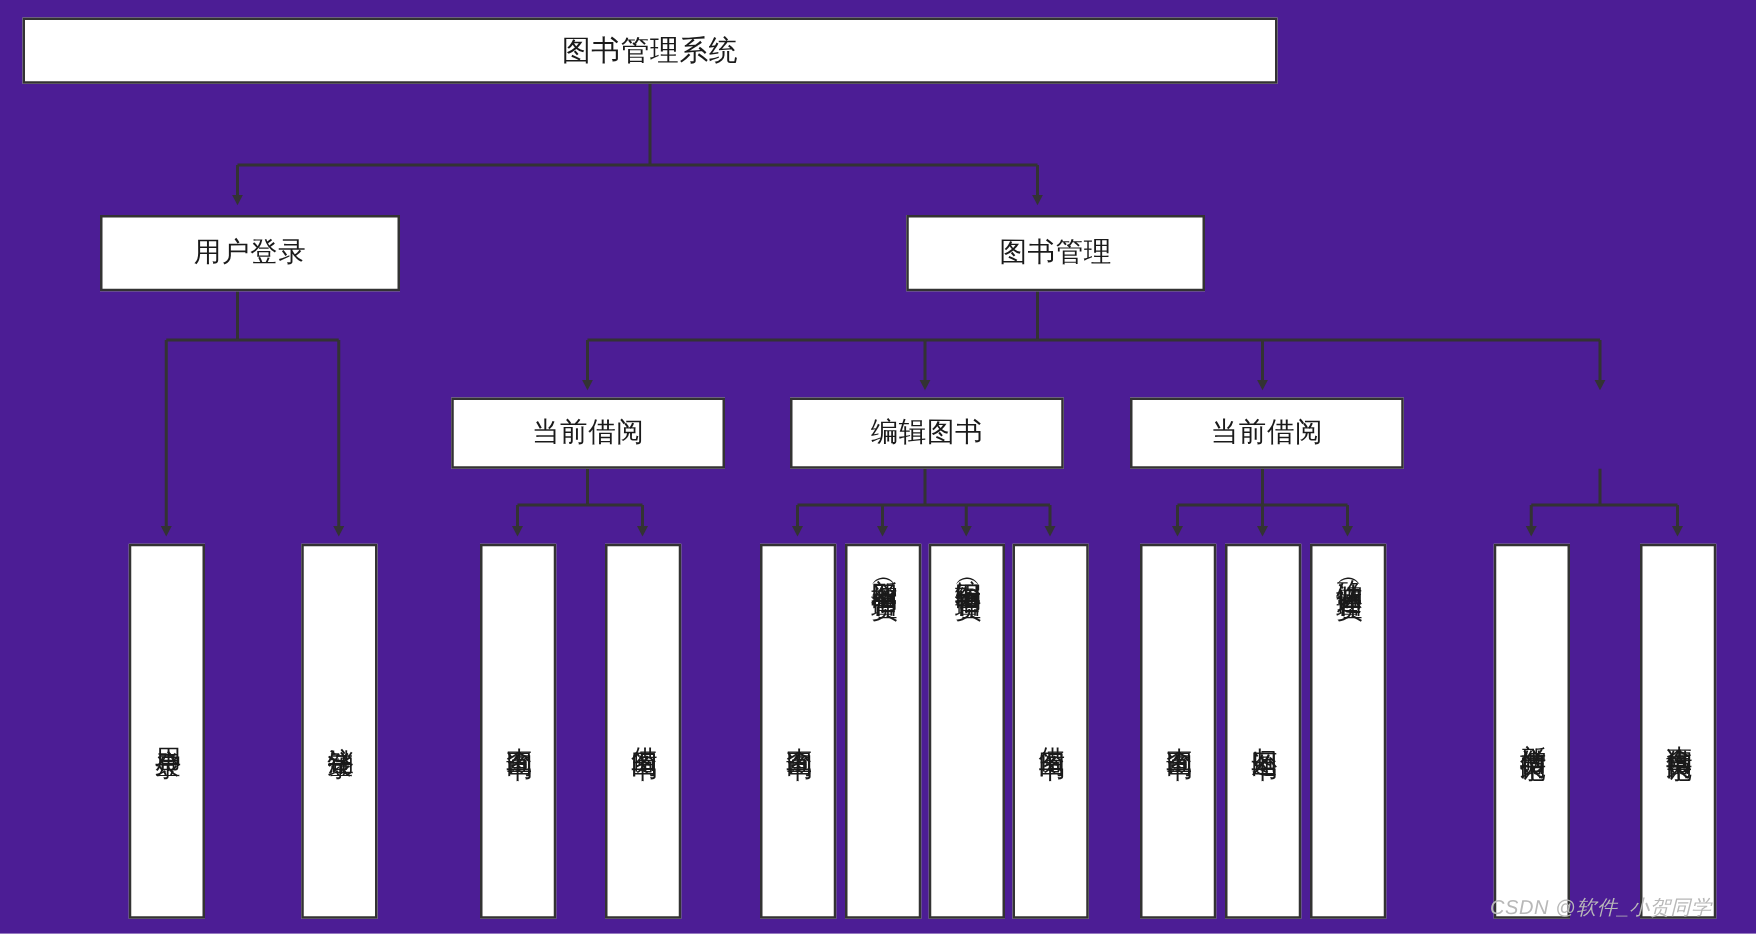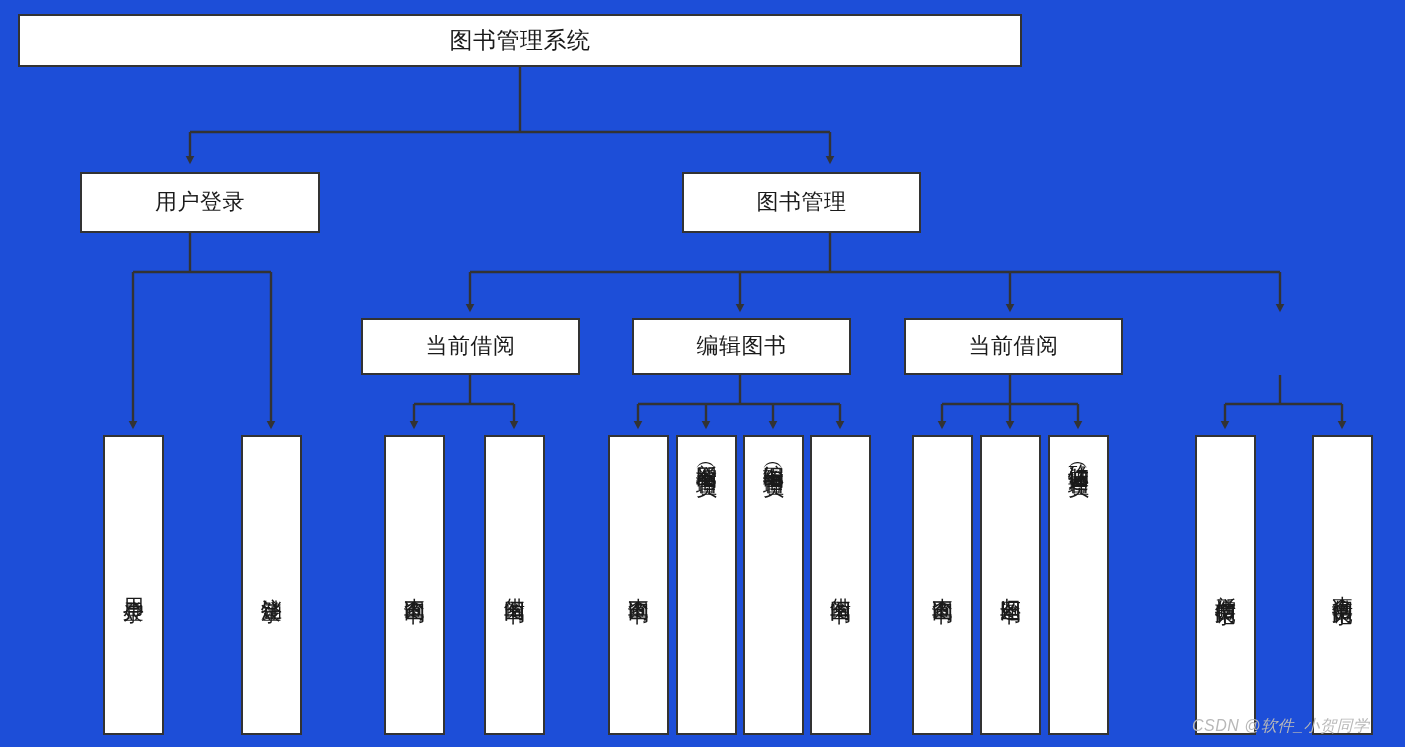--- a/index.html
+++ b/index.html
@@ -7,21 +7,21 @@
     padding: 0;
     background: #ffffff;
   }
   body {
     font-family: "Liberation Sans", "DejaVu Sans", sans-serif;
   }
   #canvas {
     position: relative;
     width: 1405px;
     height: 747px;
-    background: #1d4ed8;
+    background: #4c1d95;
     overflow: hidden;
     text-align: right;
   }
   svg#wires {
     position: absolute;
     left: 0;
     top: 0;
     width: 1405px;
     height: 747px;
     pointer-events: none;
@@ -124,21 +124,21 @@
     </g>
   </svg>
 
   <div class="node horiz root" style="left:18px; top:14px; width:1004px; height:53px;">
     <span>图书管理系统</span>
   </div>
 
   <div class="node horiz" style="left:80px; top:172px; width:240px; height:61px;">
     <span>用户登录</span>
   </div>
-  <div class="node horiz" style="left:682px; top:172px; width:239px; height:61px;">
+  <div class="node horiz" style="left:725px; top:172px; width:239px; height:61px;">
     <span>图书管理</span>
   </div>
 
   <div class="node horiz" style="left:361px; top:318px; width:219px; height:57px;">
     <span>当前借阅</span>
   </div>
   <div class="node horiz" style="left:632px; top:318px; width:219px; height:57px;">
     <span>编辑图书</span>
   </div>
   <div class="node horiz" style="left:904px; top:318px; width:219px; height:57px;">

